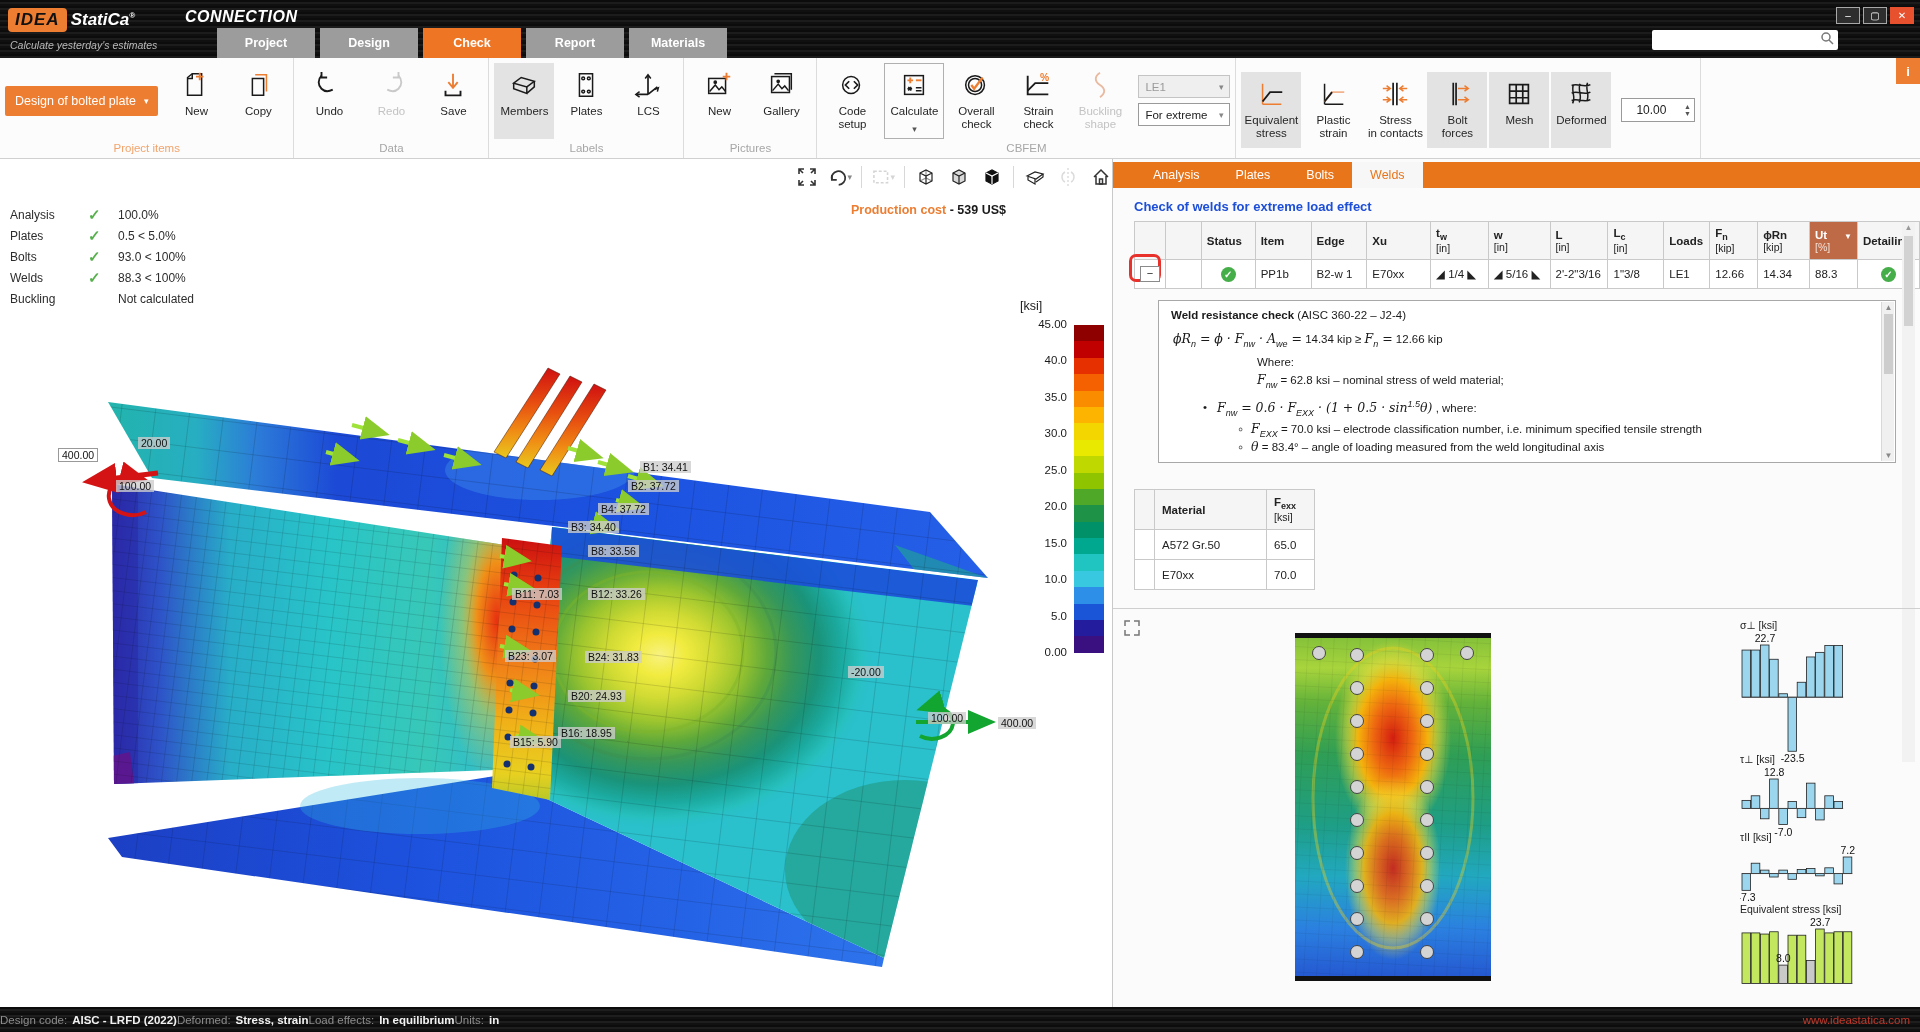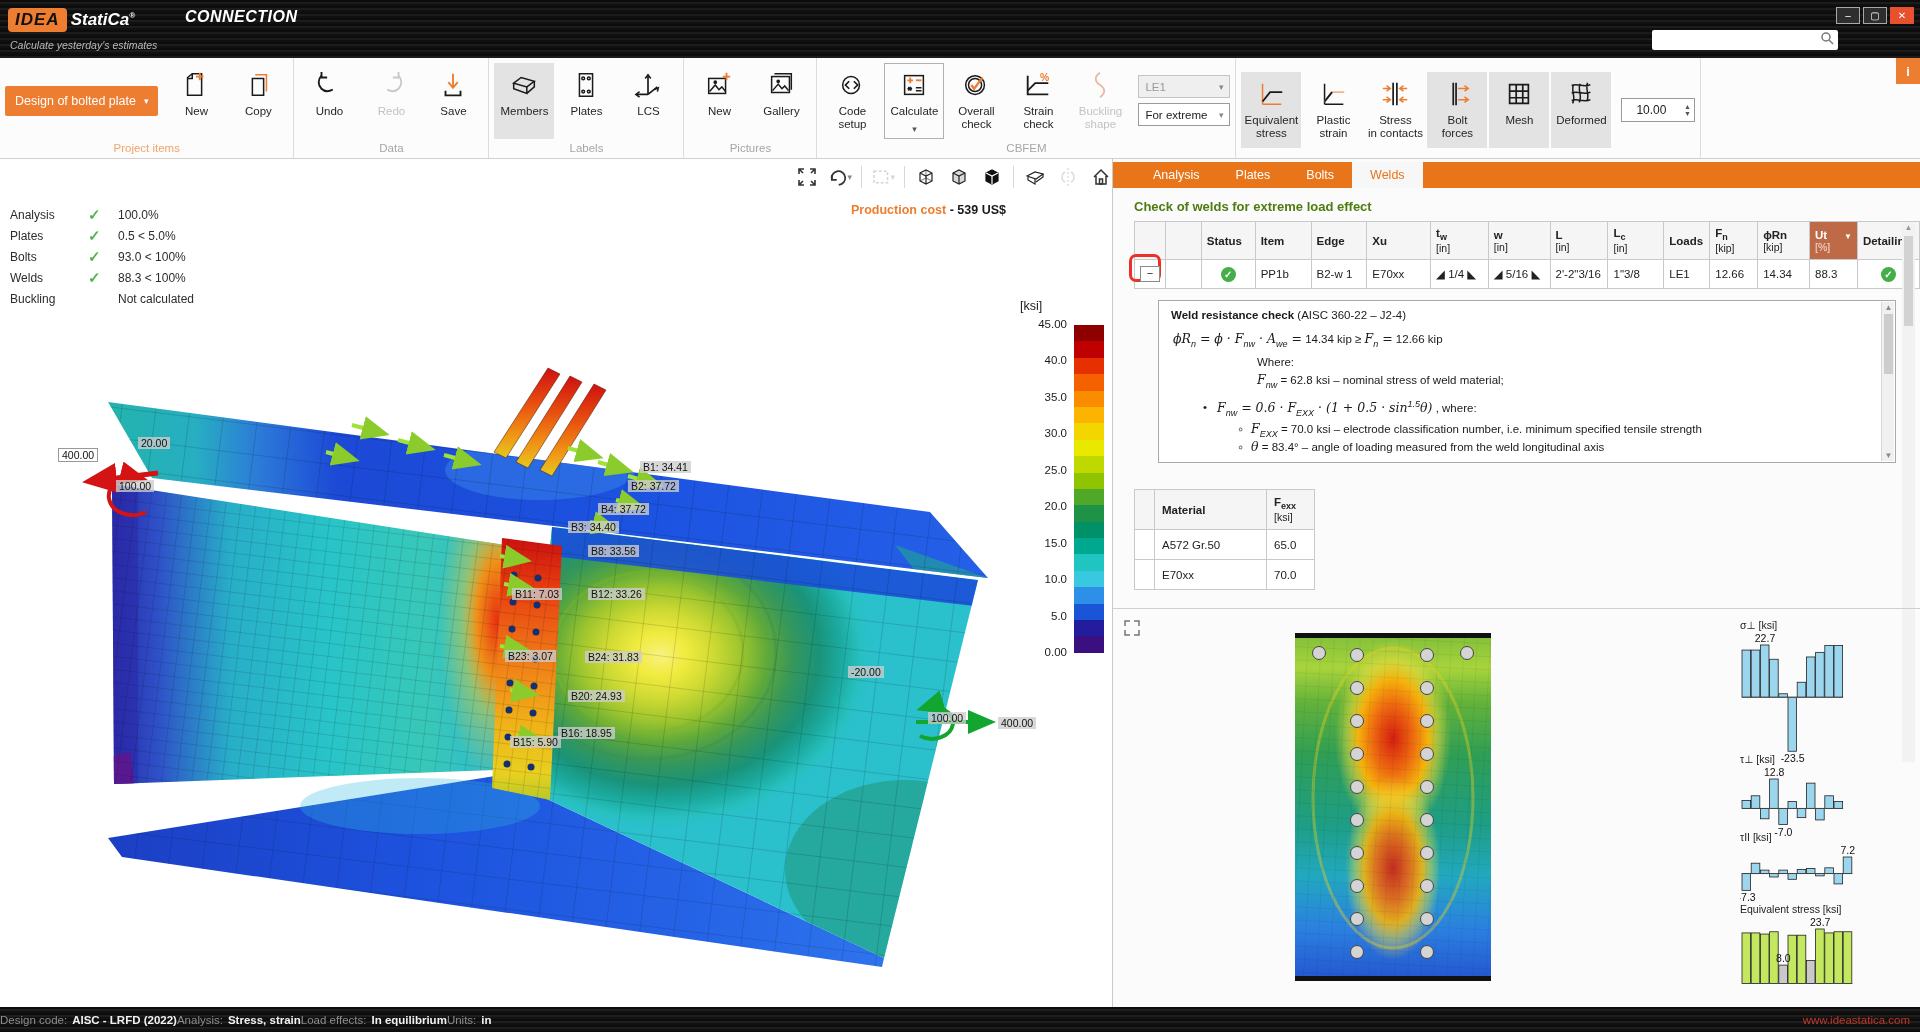--- a/index.html
+++ b/index.html
@@ -72,21 +72,21 @@
   .scaleunit{position:absolute;left:8px;top:0;font-size:12.5px;color:#1a1a1a;}
   .scalebar{position:absolute;left:62px;top:26px;width:30px;border:0;}
   .scaleband{width:30px;}
   .scaletick{position:absolute;right:40px;font-size:11.5px;color:#1a1a1a;text-align:right;width:40px;}
   .chip{position:absolute;background:rgba(205,205,205,.78);color:#111;font-size:10.5px;padding:0px 3px;white-space:nowrap;}
   .chip.boxed{background:#fff;border:1px solid #999;}
   
   .rtabs{position:absolute;left:0;top:3px;width:808px;height:26px;background:#E8751A;display:flex;align-items:flex-end;padding-left:22px;}
   .rtab{height:26px;padding:0 18px;color:#fff;font-size:12.5px;display:flex;align-items:center;cursor:pointer;}
   .rtab.active{background:#f7f7f7;color:#E8751A;}
-  .rp-heading{position:absolute;left:21px;font-size:13px;font-weight:bold;color:#4d7c0f;}
+  .rp-heading{position:absolute;left:21px;font-size:13px;font-weight:bold;color:#1d4ed8;}
   table.wtable{border-collapse:collapse;background:#fff;font-size:11.5px;color:#222;}
   table.wtable th,table.wtable td{border:1px solid #c9c9c9;padding:2px 5px;text-align:left;vertical-align:middle;}
   table.wtable th{background:#f5f5f5;font-weight:bold;height:38px;}
   table.wtable th .unit{font-weight:normal;font-size:10.5px;display:block;}
   table.wtable th.hl{background:#BE6A47;color:#fff;}
   table.wtable th.hl .unit{color:#f4e0d6;}
   table.wtable td{height:29px;}
   .okdot{display:inline-block;width:15px;height:15px;border-radius:50%;background:#45AE49;color:#fff;font-size:10px;
     text-align:center;line-height:15px;font-weight:bold;}
   .expbtn{width:20px;height:16px;border:1px solid #8a8a8a;background:#fff;font-size:11px;line-height:13px;text-align:center;
@@ -134,20 +134,27 @@
       <span class="ideabox">IDEA</span>
       <span class="statica"><span>StatiCa</span><sup>®</sup></span>
     </div>
     <div class="module">CONNECTION</div>
     <div class="tagline">Calculate yesterday's estimates</div>
     <div class="winbtns">
       <div class="winbtn">–</div>
       <div class="winbtn">▢</div>
       <div class="winbtn close">✕</div>
     </div>
+    <div class="maintabs" id="maintabs">
+        <div class="maintab">Project</div>
+        <div class="maintab">Design</div>
+        <div class="maintab active">Check</div>
+        <div class="maintab">Report</div>
+        <div class="maintab">Materials</div>
+      </div>
     <div class="searchbox">
       <span>
         <svg width="14" height="14" viewBox="0 0 14 14">
             <circle cx="6" cy="6" r="4" fill="none" stroke="#777" stroke-width="1.5"></circle>
             <line x1="9" y1="9" x2="13" y2="13" stroke="#777" stroke-width="1.5"></line>
           </svg>
       </span>
     </div>
   </div>
 
@@ -989,17 +996,17 @@
             <line x1="2" x2="112.39999999999999" y1="67.50999999999999" y2="67.50999999999999" stroke="#444" stroke-width=".7"></line>
             <text x="80.19999999999999" y="10" font-size="10.5" text-anchor="middle" fill="#111">23.7</text>
             <text x="43.4" y="46.10999999999999" font-size="10.5" text-anchor="middle" fill="#111">8.0</text>
           </svg></div>
       </div>
   </div>
 
   <div class="statusbar" id="statusbar">
     <span class="sblink">www.ideastatica.com</span>
   <span class="sbitem"><span class="sblabel">Design code:</span><span class="sbvalue">AISC - LRFD (2022)</span></span>
-      <span class="sbitem"><span class="sblabel">Analysis:</span><span class="sbvalue">Stress, strain</span></span>
+      <span class="sbitem"><span class="sblabel">Deformed:</span><span class="sbvalue">Stress, strain</span></span>
       <span class="sbitem"><span class="sblabel">Load effects:</span><span class="sbvalue">In equilibrium</span></span>
       <span class="sbitem"><span class="sblabel">Units:</span><span class="sbvalue">in</span></span>
     </div>
 </div>
 
 </body></html>

